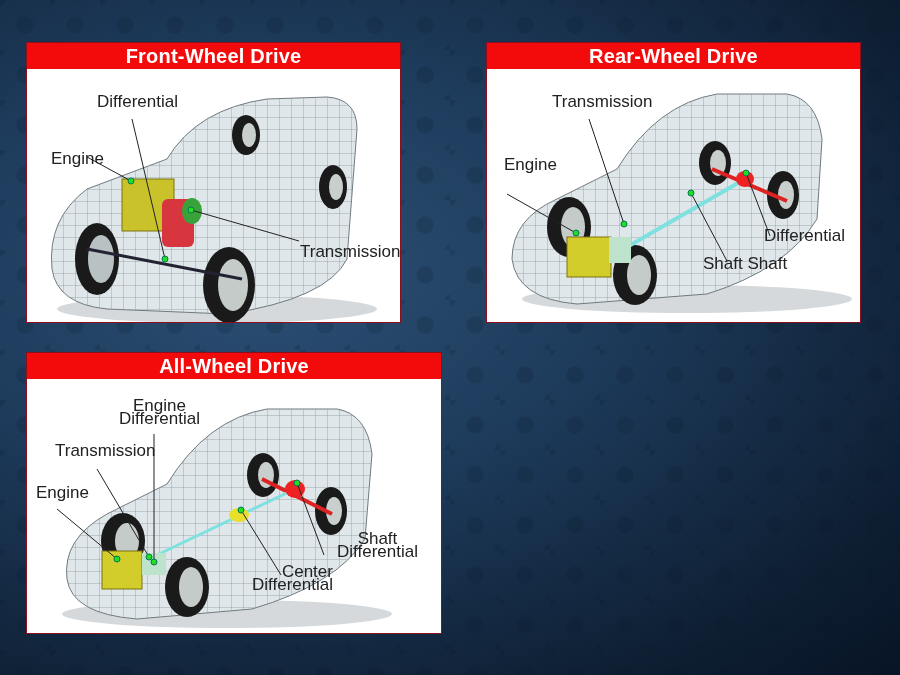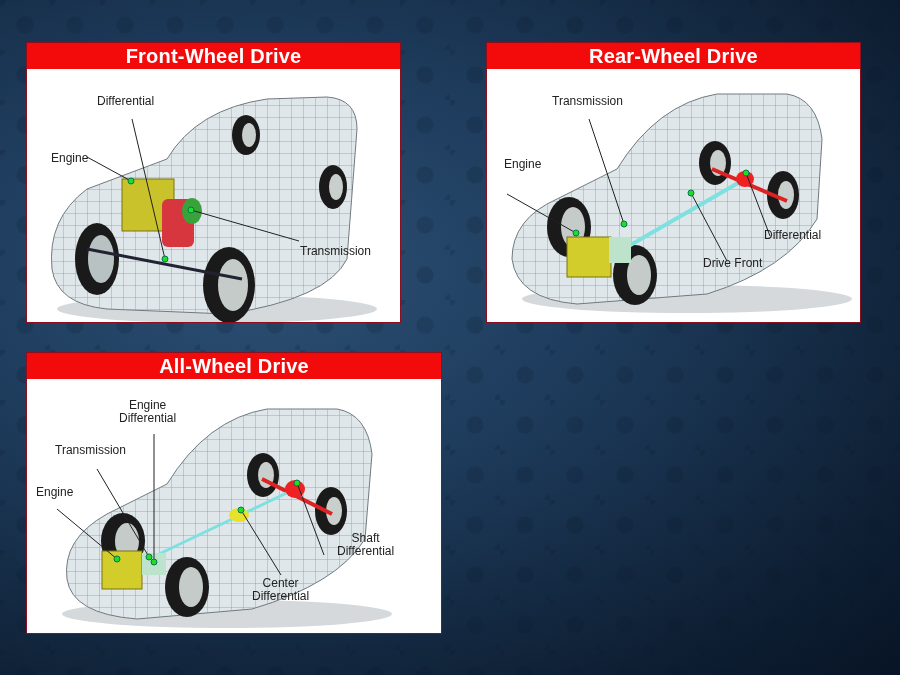--- a/index.html
+++ b/index.html
@@ -9,21 +9,21 @@
   .pattern{position:absolute;inset:0;opacity:.18;
     background-image:
       radial-gradient(circle at 25px 25px, #0a1a2c 8px, transparent 9px),
       radial-gradient(circle at 0 0, #0a1a2c 5px, transparent 6px),
       radial-gradient(circle at 50px 50px, #0a1a2c 5px, transparent 6px);
     background-size:50px 50px;}
   .panel{position:absolute;background:#fff;border:1px solid #8a1020;box-sizing:border-box;overflow:hidden;}
   .panel .hdr{height:26px;background:#f30a0a;color:#fff;font-weight:bold;font-size:20px;
     text-align:center;line-height:26px;letter-spacing:0.2px;}
   .panel svg{position:absolute;left:0;top:26px;}
-  .lbl{position:absolute;font-size:12px;color:#222;white-space:nowrap;line-height:13px;text-align:center;}
+  .lbl{position:absolute;font-size:17px;color:#222;white-space:nowrap;line-height:13px;text-align:center;}
   #fwd{left:26px;top:42px;width:375px;height:281px;}
   #rwd{left:486px;top:42px;width:375px;height:281px;}
   #awd{left:26px;top:352px;width:416px;height:282px;}
 </style>
 </head>
 <body>
 
 <div class="pattern"></div>
 
 <div class="panel" id="fwd">
@@ -109,21 +109,21 @@
     <line x1="204" y1="124" x2="240" y2="192" stroke="#222" stroke-width="1"></line>
     <line x1="259" y1="104" x2="283" y2="167" stroke="#222" stroke-width="1"></line>
     <circle cx="89" cy="164" r="3" fill="#22dd22" stroke="#075"></circle>
     <circle cx="137" cy="155" r="3" fill="#22dd22" stroke="#075"></circle>
     <circle cx="204" cy="124" r="3" fill="#22dd22" stroke="#075"></circle>
     <circle cx="259" cy="104" r="3" fill="#22dd22" stroke="#075"></circle>
   </svg>
   <div class="lbl" style="left:65px;top:52px;">Transmission</div>
   <div class="lbl" style="left:17px;top:115px;">Engine</div>
   <div class="lbl" style="left:277px;top:186px;">Differential</div>
-  <div class="lbl" style="left:216px;top:214px;">Drive Front</div>
+  <div class="lbl" style="left:216px;top:214px;">Shaft Shaft</div>
 </div>
 
 <div class="panel" id="awd">
   <div class="hdr">All-Wheel Drive</div>
   <svg width="376" height="256" viewBox="0 0 376 256">
     <defs>
       <pattern id="grid3" width="12" height="12" patternUnits="userSpaceOnUse">
         <path d="M12 0 L0 0 0 12" fill="none" stroke="#8c979c" stroke-width="0.8"></path>
       </pattern>
     </defs>
@@ -166,17 +166,17 @@
   <div class="lbl" style="left:92px;top:46px;">
     <span>Engine</span><br>
     <span>Differential</span>
   </div>
   <div class="lbl" style="left:28px;top:91px;">Transmission</div>
   <div class="lbl" style="left:9px;top:133px;">Engine</div>
   <div class="lbl" style="left:310px;top:179px;">
     <span>Shaft</span><br>
     <span>Differential</span>
   </div>
-  <div class="lbl" style="left:225px;top:224px;">
+  <div class="lbl" style="left:225px;top:212px;text-align:right;">
     <span>Center</span><br>
     <span>Differential</span>
   </div>
 </div>
 
 </body></html>

